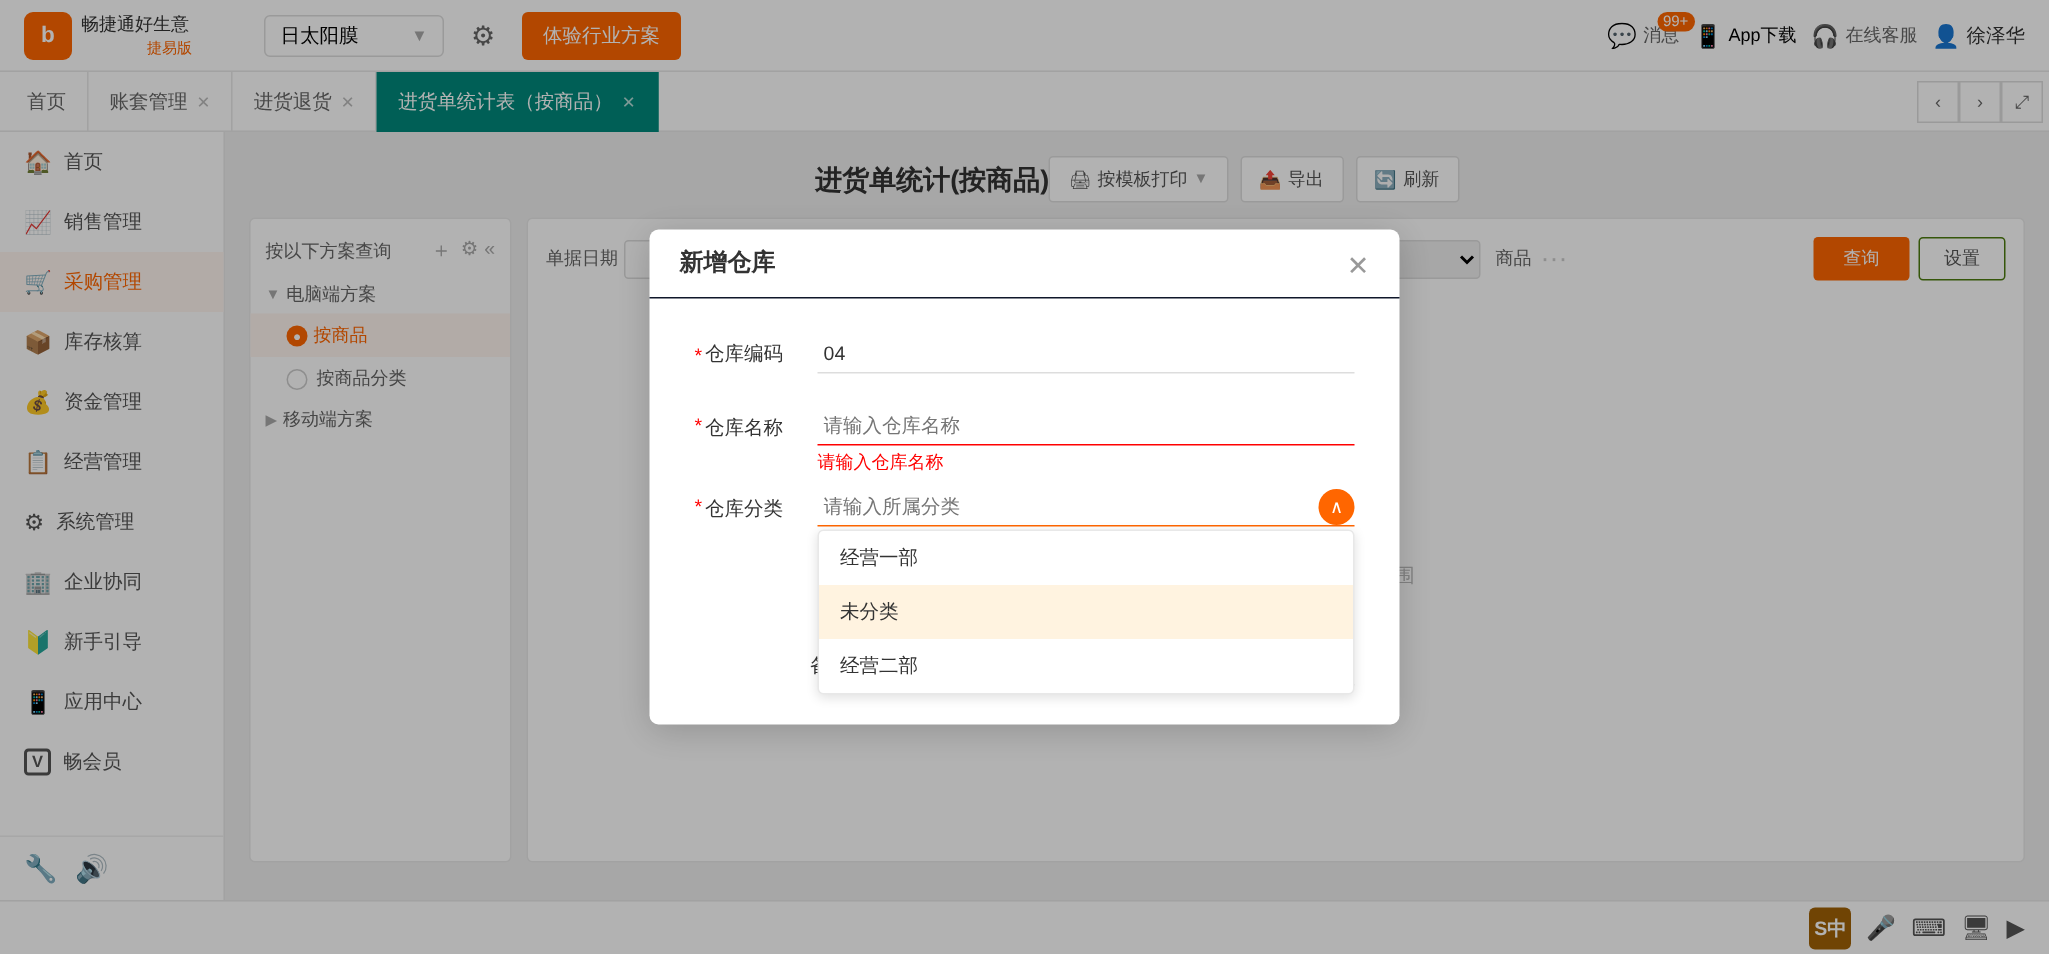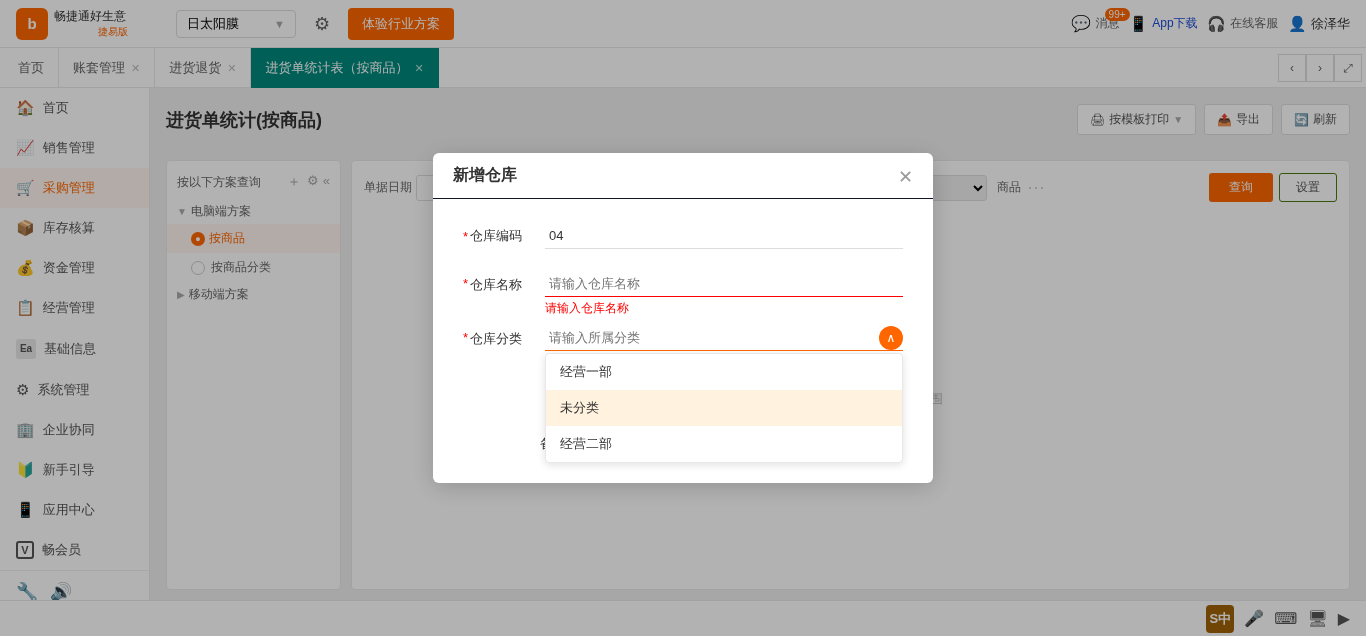--- a/index.html
+++ b/index.html
@@ -33,21 +33,21 @@
   <div style="flex:1;"></div>
 
   <div style="display:flex;align-items:center;gap:4px;cursor:pointer;position:relative;">
     <span style="font-size:16px;">💬</span>
     <span style="font-size:12px;color:#666;">消息</span>
     <span style="background:#f60;color:#fff;font-size:10px;border-radius:10px;padding:1px 4px;position:absolute;top:-6px;right:-10px;">99+</span>
   </div>
 
   <div style="display:flex;align-items:center;gap:4px;cursor:pointer;">
     <span style="font-size:15px;">📱</span>
-    <span style="font-size:12px;color:#1d4ed8;">App下载</span>
+    <span style="font-size:12px;color:#000000;">App下载</span>
   </div>
 
   <div style="display:flex;align-items:center;gap:4px;cursor:pointer;">
     <span style="font-size:15px;">🎧</span>
     <span style="font-size:12px;color:#666;">在线客服</span>
   </div>
 
   <div style="display:flex;align-items:center;gap:4px;cursor:pointer;">
     <span style="font-size:15px;">👤</span>
     <span style="font-size:13px;color:#333;">徐泽华</span>
@@ -106,24 +106,20 @@
       <div style="display:flex;align-items:center;gap:8px;padding:11px 16px;cursor:pointer;color:#555;font-size:13px;">
         <span style="font-size:15px;">💰</span>
         <span>资金管理</span>
       </div>
 
       <div style="display:flex;align-items:center;gap:8px;padding:11px 16px;cursor:pointer;color:#555;font-size:13px;">
         <span style="font-size:15px;">📋</span>
         <span>经营管理</span>
       </div>
 
-      <div style="display:flex;align-items:center;gap:8px;padding:11px 16px;cursor:pointer;color:#555;font-size:13px;">
-        <span style="display:inline-block;width:20px;height:20px;background:#e8e8e8;border-radius:3px;text-align:center;line-height:20px;font-size:10px;font-weight:bold;color:#555;">Ea</span>
-        <span>基础信息</span>
-      </div>
 
       <div style="display:flex;align-items:center;gap:8px;padding:11px 16px;cursor:pointer;color:#555;font-size:13px;">
         <span style="font-size:15px;">⚙</span>
         <span>系统管理</span>
       </div>
 
       <div style="display:flex;align-items:center;gap:8px;padding:11px 16px;cursor:pointer;color:#555;font-size:13px;">
         <span style="font-size:15px;">🏢</span>
         <span>企业协同</span>
       </div>
@@ -145,21 +141,21 @@
     </div>
 
     <div style="margin-top:auto;padding:10px 16px;display:flex;align-items:center;gap:12px;border-top:1px solid #f0f0f0;">
       <span style="font-size:18px;color:#f60;cursor:pointer;">🔧</span>
       <span style="font-size:18px;color:#f60;cursor:pointer;">🔊</span>
     </div>
   </div>
 
   <div style="flex:1;background:#f0f0f0;padding:16px;position:relative;overflow:hidden;">
 
-    <div style="display:flex;align-items:center;justify-content:space-between;margin-bottom:25px;">
+    <div style="display:flex;align-items:center;justify-content:center;margin-bottom:10px;">
       <div style="font-size:18px;font-weight:bold;color:#333;">进货单统计(按商品)</div>
       <div style="display:flex;align-items:center;gap:8px;">
         <button style="display:flex;align-items:center;gap:4px;padding:6px 12px;border:1px solid #ddd;border-radius:3px;background:#fff;color:#555;cursor:pointer;font-size:12px;">
           <span>🖨</span>
           <span>按模板打印</span>
           <span style="color:#aaa;font-size:10px;">▼</span>
         </button>
         <button style="display:flex;align-items:center;gap:4px;padding:6px 12px;border:1px solid #ddd;border-radius:3px;background:#fff;color:#555;cursor:pointer;font-size:12px;">
           <span>📤</span>
           <span>导出</span>

